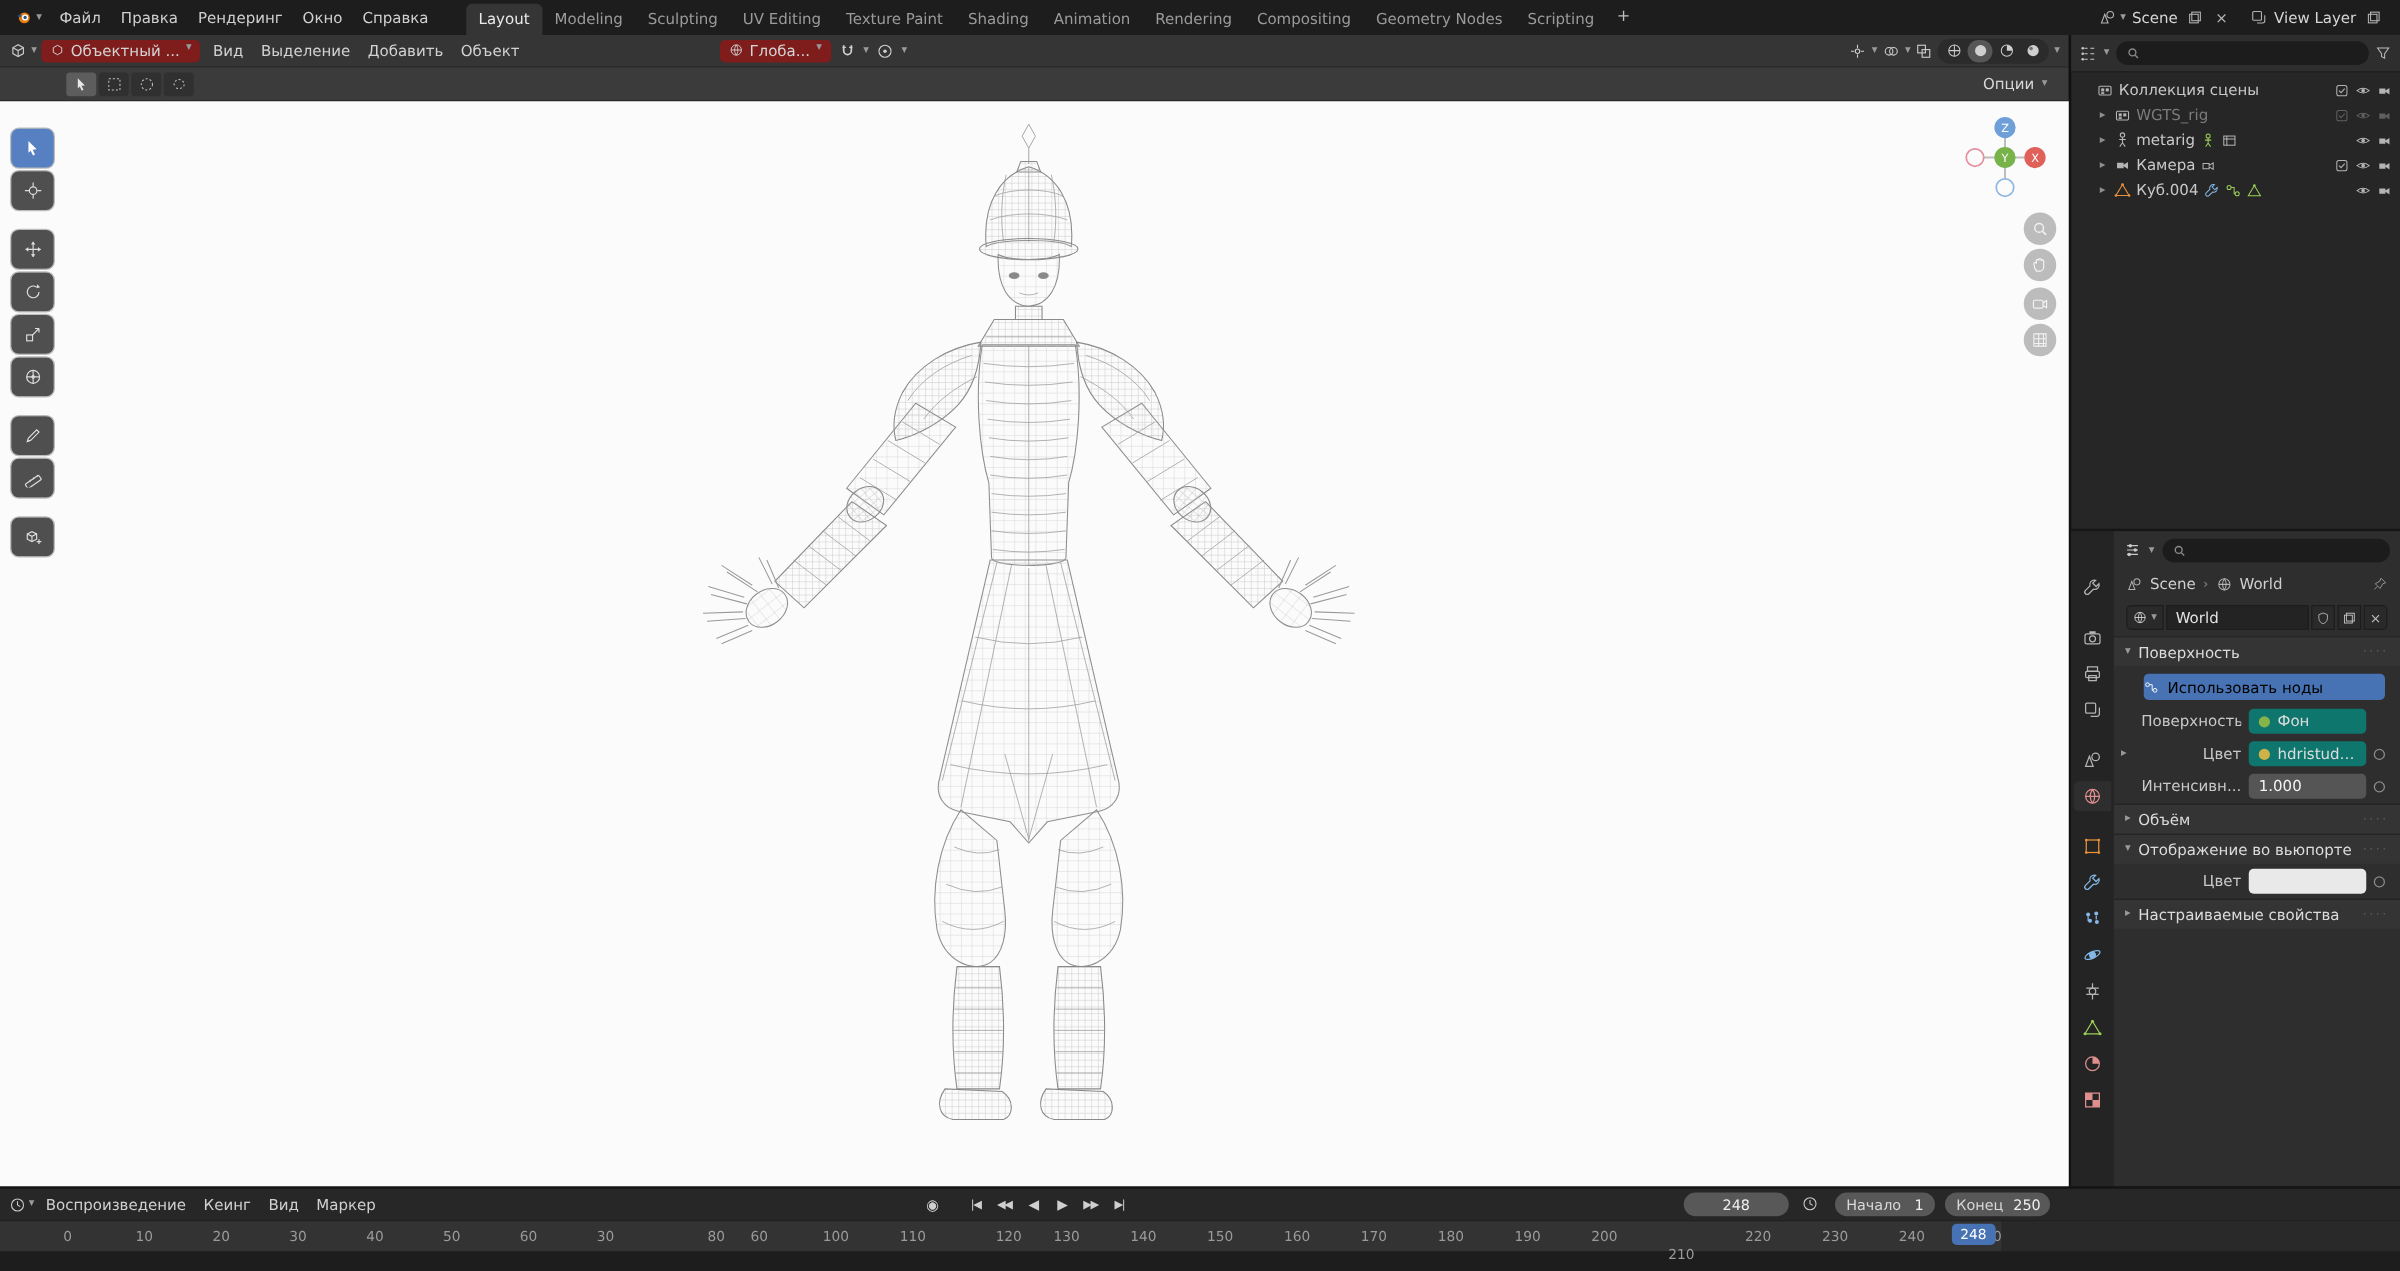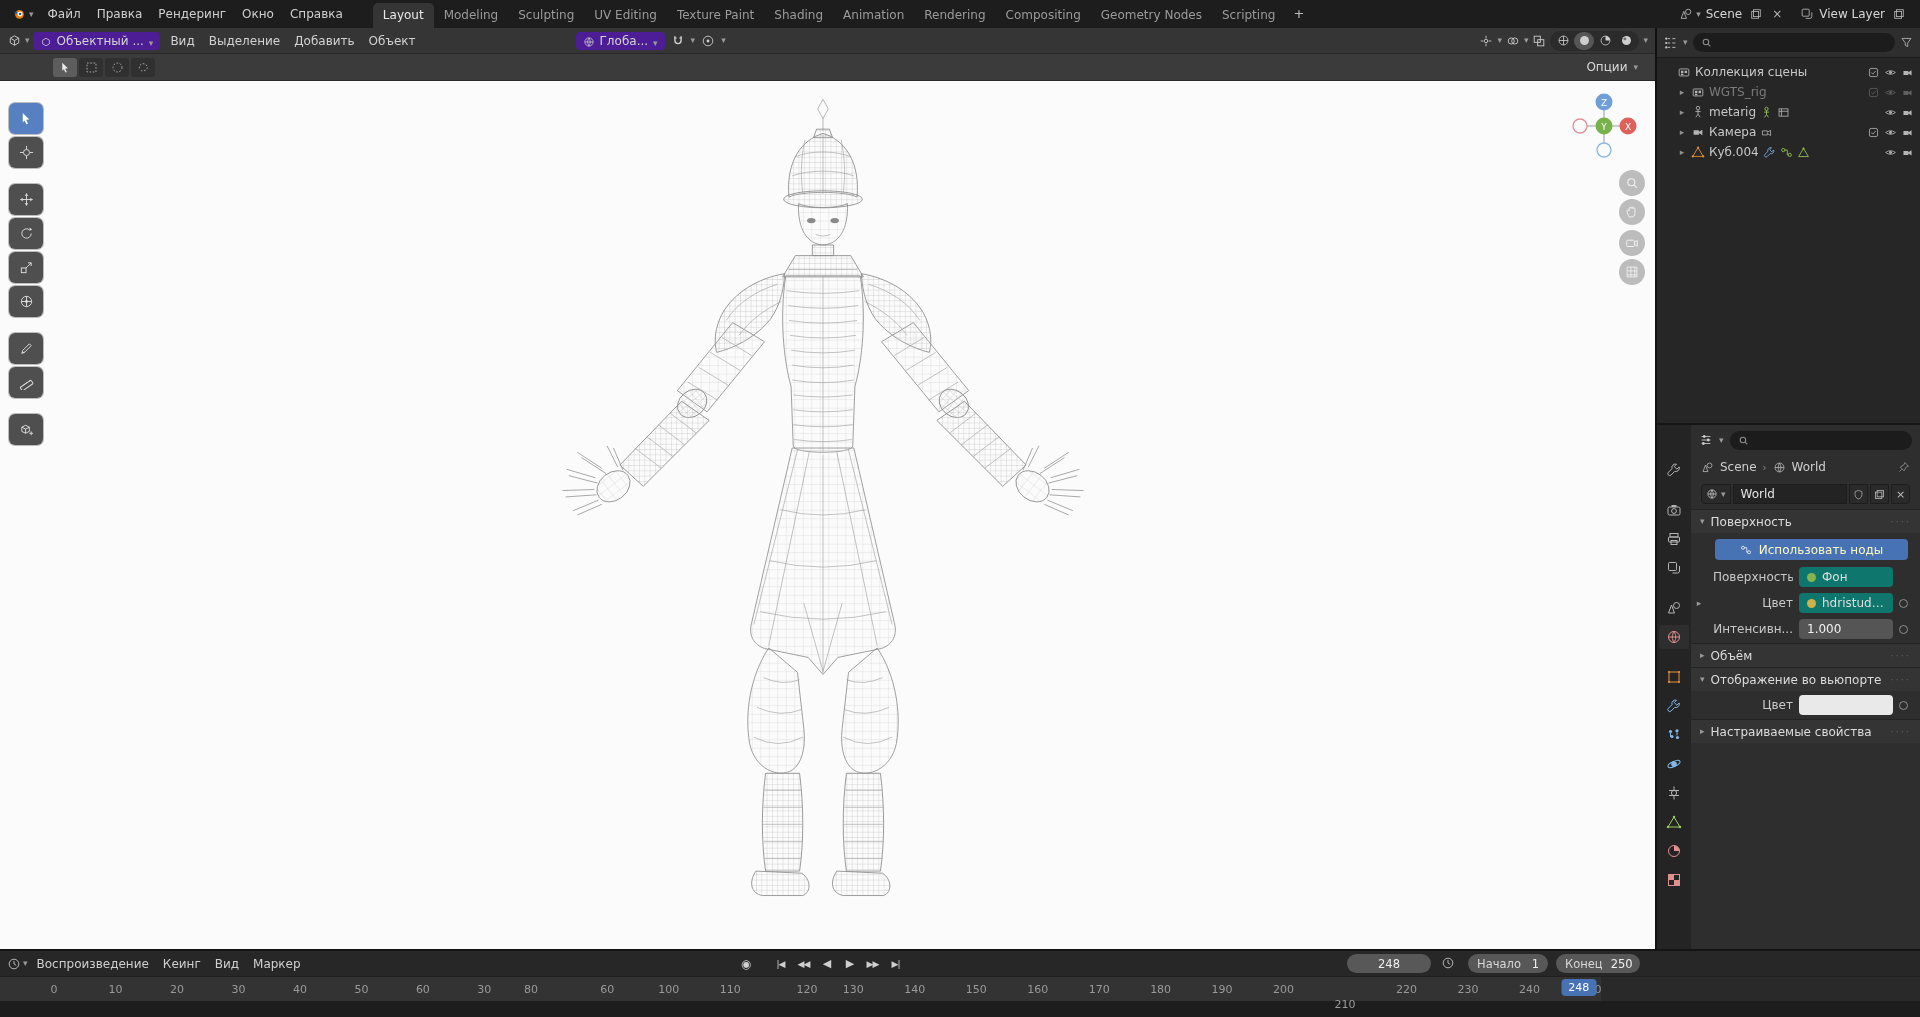--- a/index.html
+++ b/index.html
@@ -26,21 +26,21 @@
   .ws-tab.active{background:#353535;color:#e9e9e9;}
   .ws-add{padding:2px 8px 4px;color:#bdbdbd;font-size:13px;}
   .scene-group{margin-left:auto;display:flex;align-items:center;gap:3px;padding-right:6px;}
   .mini-btn{width:18px;height:18px;display:flex;align-items:center;justify-content:center;border-radius:3px;color:#b5b5b5;}
   .scene-name{color:#d6d6d6;padding:0 2px;white-space:nowrap;}
 
   
   .main{flex:1;display:flex;min-height:0;}
   .vp-col{flex:1;display:flex;flex-direction:column;min-width:0;}
   .vp-header{height:26px;background:#353535;border-bottom:1px solid #292929;display:flex;align-items:center;gap:3px;padding:0 7px;flex:none;}
-  .dd{display:flex;align-items:flex-end;gap:5px;background:#4c1d95;border-radius:4px;padding:2px 7px;white-space:nowrap;}
+  .dd{display:flex;align-items:flex-start;gap:5px;background:#7f1d1d;border-radius:4px;padding:2px 7px;white-space:nowrap;}
   .vp-menu{padding:3px 7px;color:#d2d2d2;white-space:nowrap;}
   .shading-pill{display:flex;align-items:center;background:#2b2b2b;border-radius:10px;padding:1px 3px;gap:1px;}
   .shade-btn{width:20px;height:18px;display:flex;align-items:center;justify-content:center;border-radius:9px;}
   .shade-btn.active{background:#565656;}
   .vp-tools{height:27px;background:#3b3b3b;border-bottom:1px solid #292929;display:flex;align-items:center;padding:0 9px;flex:none;}
   .selmode{display:flex;gap:2px;margin-left:44px;}
   .selmode-btn{width:24px;height:19px;background:#303030;border-radius:3px;display:flex;align-items:center;justify-content:center;}
   .selmode-btn.active{background:#5d5d5d;}
   .options-btn{margin-left:auto;display:flex;align-items:center;gap:6px;padding:2px 8px;border-radius:4px;color:#d8d8d8;}
 
@@ -76,21 +76,21 @@
   .datablock-row{height:30px;display:flex;align-items:center;padding:0 10px;gap:2px;}
   .db-browse{height:20px;display:flex;align-items:center;gap:3px;background:#2a2a2a;border:1px solid #1d1d1d;border-radius:4px 0 0 4px;padding:0 4px;}
   .db-name{flex:1;height:20px;background:#232323;border:1px solid #1d1d1d;display:flex;align-items:center;padding:0 7px;color:#e3e3e3;}
   .db-btn{width:19px;height:20px;background:#2a2a2a;border:1px solid #1d1d1d;display:flex;align-items:center;justify-content:center;color:#bdbdbd;font-size:11px;}
   .db-btn.last{border-radius:0 4px 4px 0;}
 
   .panel{border-top:1px solid #232323;}
   .panel-header{height:23px;display:flex;align-items:center;gap:6px;padding:0 9px;background:#343434;}
   .panel-title{color:#dcdcdc;}
   .drag-dots{margin-left:auto;color:#5d5d5d;letter-spacing:2px;font-size:10px;}
-  .use-nodes-btn{margin:6px 12px 5px 24px;height:21px;background:#4772b3;border-radius:4px;color:#fef9c3;display:flex;align-items:center;justify-content:center;gap:7px;}
+  .use-nodes-btn{margin:6px 12px 5px 24px;height:21px;background:#4772b3;border-radius:4px;color:#000000;display:flex;align-items:center;justify-content:flex-start;gap:7px;}
   .prop-row{display:flex;align-items:center;height:24px;padding:0 12px 0 0;gap:6px;margin:2px 0;}
   .row-expander{width:16px;text-align:center;color:#9a9a9a;font-size:9px;flex:none;}
   .prop-label{width:80px;text-align:right;color:#c9c9c9;flex:none;white-space:nowrap;overflow:hidden;}
   .val-field{flex:1;height:20px;border-radius:4px;background:#0f766e;display:flex;align-items:center;gap:6px;padding:0 8px;color:#dedede;white-space:nowrap;overflow:hidden;min-width:0;}
   .val-field .sock{width:9px;height:9px;border-radius:50%;flex:none;}
   .num-field{background:#555;color:#f2f2f2;}
   .swatch{background:#e9e9e9;}
   .keydot{width:9px;height:9px;border:1.5px solid #8d8d8d;border-radius:50%;flex:none;}
 
   
@@ -979,21 +979,21 @@
     <div class="tl-ruler" id="tlRuler">
       <span class="playhead" style="left: 1578.7px;">248</span>
     <span class="tick" style="left: 54px;">0</span>
         <span class="tick" style="left: 115.48px;">10</span>
         <span class="tick" style="left: 176.96px;">20</span>
         <span class="tick" style="left: 238.44px;">30</span>
         <span class="tick" style="left: 299.92px;">40</span>
         <span class="tick" style="left: 361.4px;">50</span>
         <span class="tick" style="left: 422.88px;">60</span>
         <span class="tick" style="left: 484.36px;">30</span>
-        <span class="tick" style="left: 531px;">80</span>
+        <span class="tick" style="left: 573px;">80</span>
         <span class="tick" style="left: 607.32px;">60</span>
         <span class="tick" style="left: 668.8px;">100</span>
         <span class="tick" style="left: 730.28px;">110</span>
         <span class="tick" style="left: 807px;">120</span>
         <span class="tick" style="left: 853.24px;">130</span>
         <span class="tick" style="left: 914.72px;">140</span>
         <span class="tick" style="left: 976.2px;">150</span>
         <span class="tick" style="left: 1037.68px;">160</span>
         <span class="tick" style="left: 1099.16px;">170</span>
         <span class="tick" style="left: 1160.64px;">180</span>

